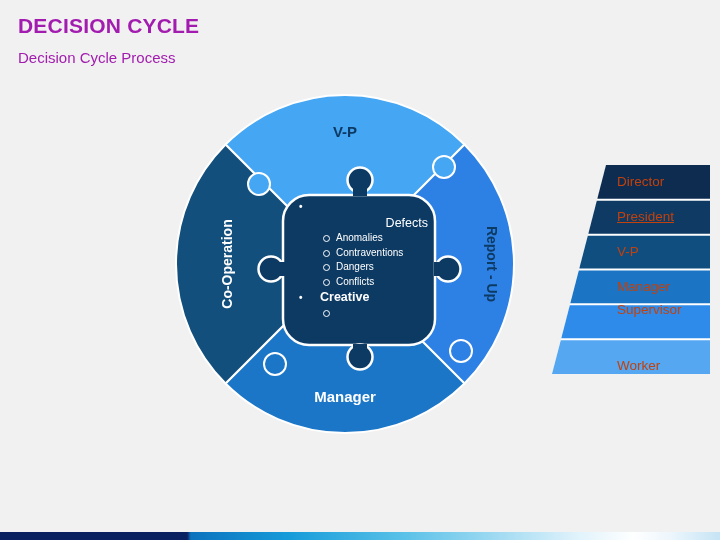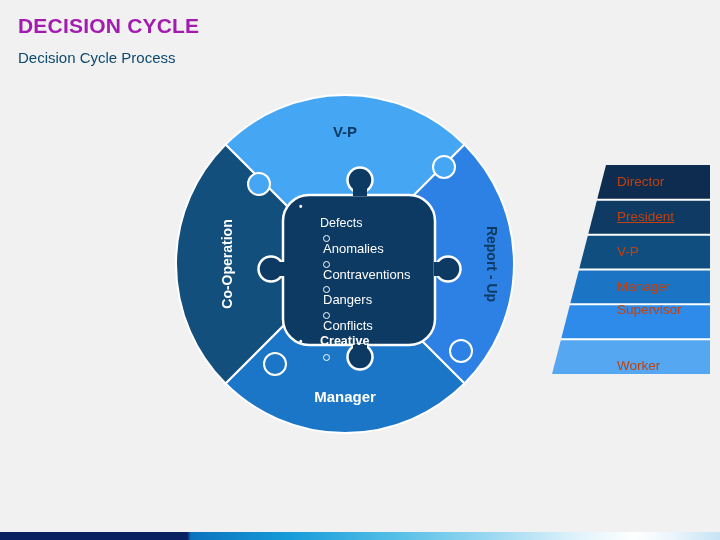--- a/index.html
+++ b/index.html
@@ -7,35 +7,35 @@
     width:720px;height:540px;position:relative;overflow:hidden;
     background:#F1F1F1;
     font-family:"Liberation Sans", sans-serif;
   }
   .title{
     position:absolute;left:18px;top:14px;
     font-size:21px;font-weight:bold;color:#a21caf;letter-spacing:.2px;
   }
   .subtitle{
     position:absolute;left:18px;top:49px;
-    font-size:15px;color:#0c4a6e;
+    font-size:15px;color:#a21caf;
   }
   .stage-svg{position:absolute;left:0;top:0;}
   .q-label{position:absolute;text-align:center;font-weight:bold;}
   .q-top{left:285px;top:123px;width:120px;font-size:15px;color:#0D3A63;}
   .q-bottom{left:265px;top:388px;width:160px;font-size:15px;color:#fff;}
   .q-left{left:159px;top:254px;width:140px;height:20px;font-size:14px;color:#fff;
           transform:rotate(-90deg);transform-origin:center;}
   .q-right{left:420px;top:254px;width:140px;height:20px;font-size:14px;color:#0D3A63;
           transform:rotate(90deg);transform-origin:center;}
   .center-text{position:absolute;left:292px;top:199px;width:136px;color:#fff;}
   .l1{display:flex;align-items:baseline;line-height:16px;font-weight:bold;font-size:12.5px;}
   .b1{width:21px;padding-left:7px;font-size:10px;flex:none;}
-  .l1sub{margin-left:28px;font-size:12.5px;line-height:16px;}
-  .l2{display:flex;align-items:flex-start;margin-left:31px;line-height:14.5px;font-size:13px;flex-direction:column;}
+  .l1sub{margin-left:28px;font-size:12.5px;line-height:16px;text-align:right;}
+  .l2{display:flex;align-items:flex-start;margin-left:31px;line-height:14.5px;font-size:10px;}
   .ring{width:5px;height:5px;border:1px solid #fff;border-radius:50%;flex:none;
         margin-top:4px;margin-right:6px;}
   .pyr-label{position:absolute;left:617px;height:18px;line-height:18px;
         font-size:13.5px;color:#c2410c;white-space:nowrap;}
   .pl0{top:173px;} .pl1{top:208px;text-decoration:underline;} .pl2{top:243px;}
   .pl3{top:278px;} .pl4{top:301px;} .pl5{top:348px;margin-top:9px;}
 </style>
 </head>
 <body>
 

